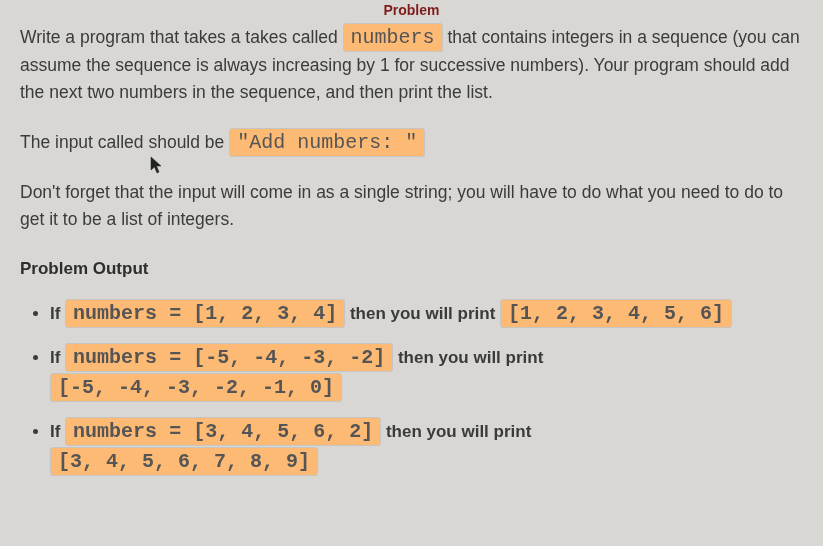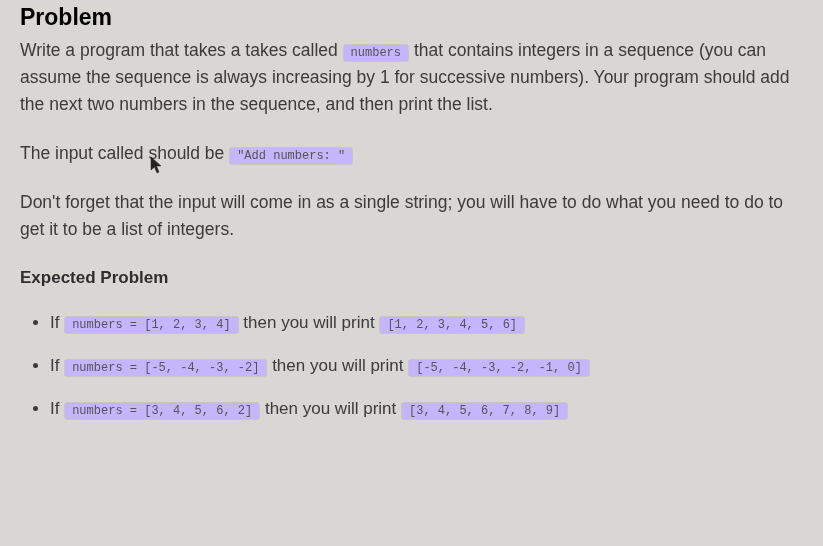--- a/index.html
+++ b/index.html
@@ -14,53 +14,55 @@
     background: #d8d7d4;
     font-family: Arial, Helvetica, sans-serif;
     color: #3a3a3a;
     padding: 0 20px 20px 20px;
     line-height: 1.5;
     font-size: 17px;
     position: relative;
   }
   .heading {
     font-weight: bold;
-    font-size: 23px;
-    color: #000000;
+    font-size: 14px;
+    color: #7f1d1d;
     margin-bottom: 2px;
     margin-top: 0;
+    text-align: center;
   }
   .paragraph {
     margin: 0 0 22px 0;
     color: #3b3b3b;
     font-size: 17.5px;
     line-height: 1.55;
   }
   .code-chip {
     display: inline-block;
-    background: #c4b5fd;
+    background: #fdba74;
     border: 1px solid #c6c5c1;
     border-radius: 3px;
     padding: 0 7px;
     font-family: "Courier New", monospace;
-    font-size: 12px;
+    font-size: 20px;
     color: #555;
     line-height: 1.35;
     vertical-align: baseline;
   }
   .subheading {
     font-weight: bold;
     font-size: 17px;
     color: #2e2e2e;
     margin: 0 0 18px 0;
   }
   ul.examples {
     list-style: disc;
     padding-left: 30px;
     margin: 0;
+    font-weight: bold;
   }
   ul.examples li {
     margin-bottom: 14px;
     font-size: 17px;
     color: #3b3b3b;
     line-height: 1.7;
   }
   .cursor {
     position: absolute;
     left: 150px;
@@ -76,21 +78,21 @@
 <p class="paragraph">
   <span>Write a program that takes a takes called </span><span class="code-chip">numbers</span><span> that contains integers in a sequence (you can assume the sequence is always increasing by 1 for successive numbers). Your program should add the next two numbers in the sequence, and then print the list.</span>
 </p>
 
 <p class="paragraph">
   <span>The input called should be </span><span class="code-chip">"Add numbers: "</span>
 </p>
 
 <p class="paragraph">Don't forget that the input will come in as a single string; you will have to do what you need to do to get it to be a list of integers.</p>
 
-<div class="subheading">Expected Problem</div>
+<div class="subheading">Problem Output</div>
 
 <ul class="examples">
   <li>
     <span>If </span><span class="code-chip">numbers = [1, 2, 3, 4]</span><span> then you will print </span><span class="code-chip">[1, 2, 3, 4, 5, 6]</span>
   </li>
   <li>
     <span>If </span><span class="code-chip">numbers = [-5, -4, -3, -2]</span><span> then you will print </span><span class="code-chip">[-5, -4, -3, -2, -1, 0]</span>
   </li>
   <li>
     <span>If </span><span class="code-chip">numbers = [3, 4, 5, 6, 2]</span><span> then you will print </span><span class="code-chip">[3, 4, 5, 6, 7, 8, 9]</span>

